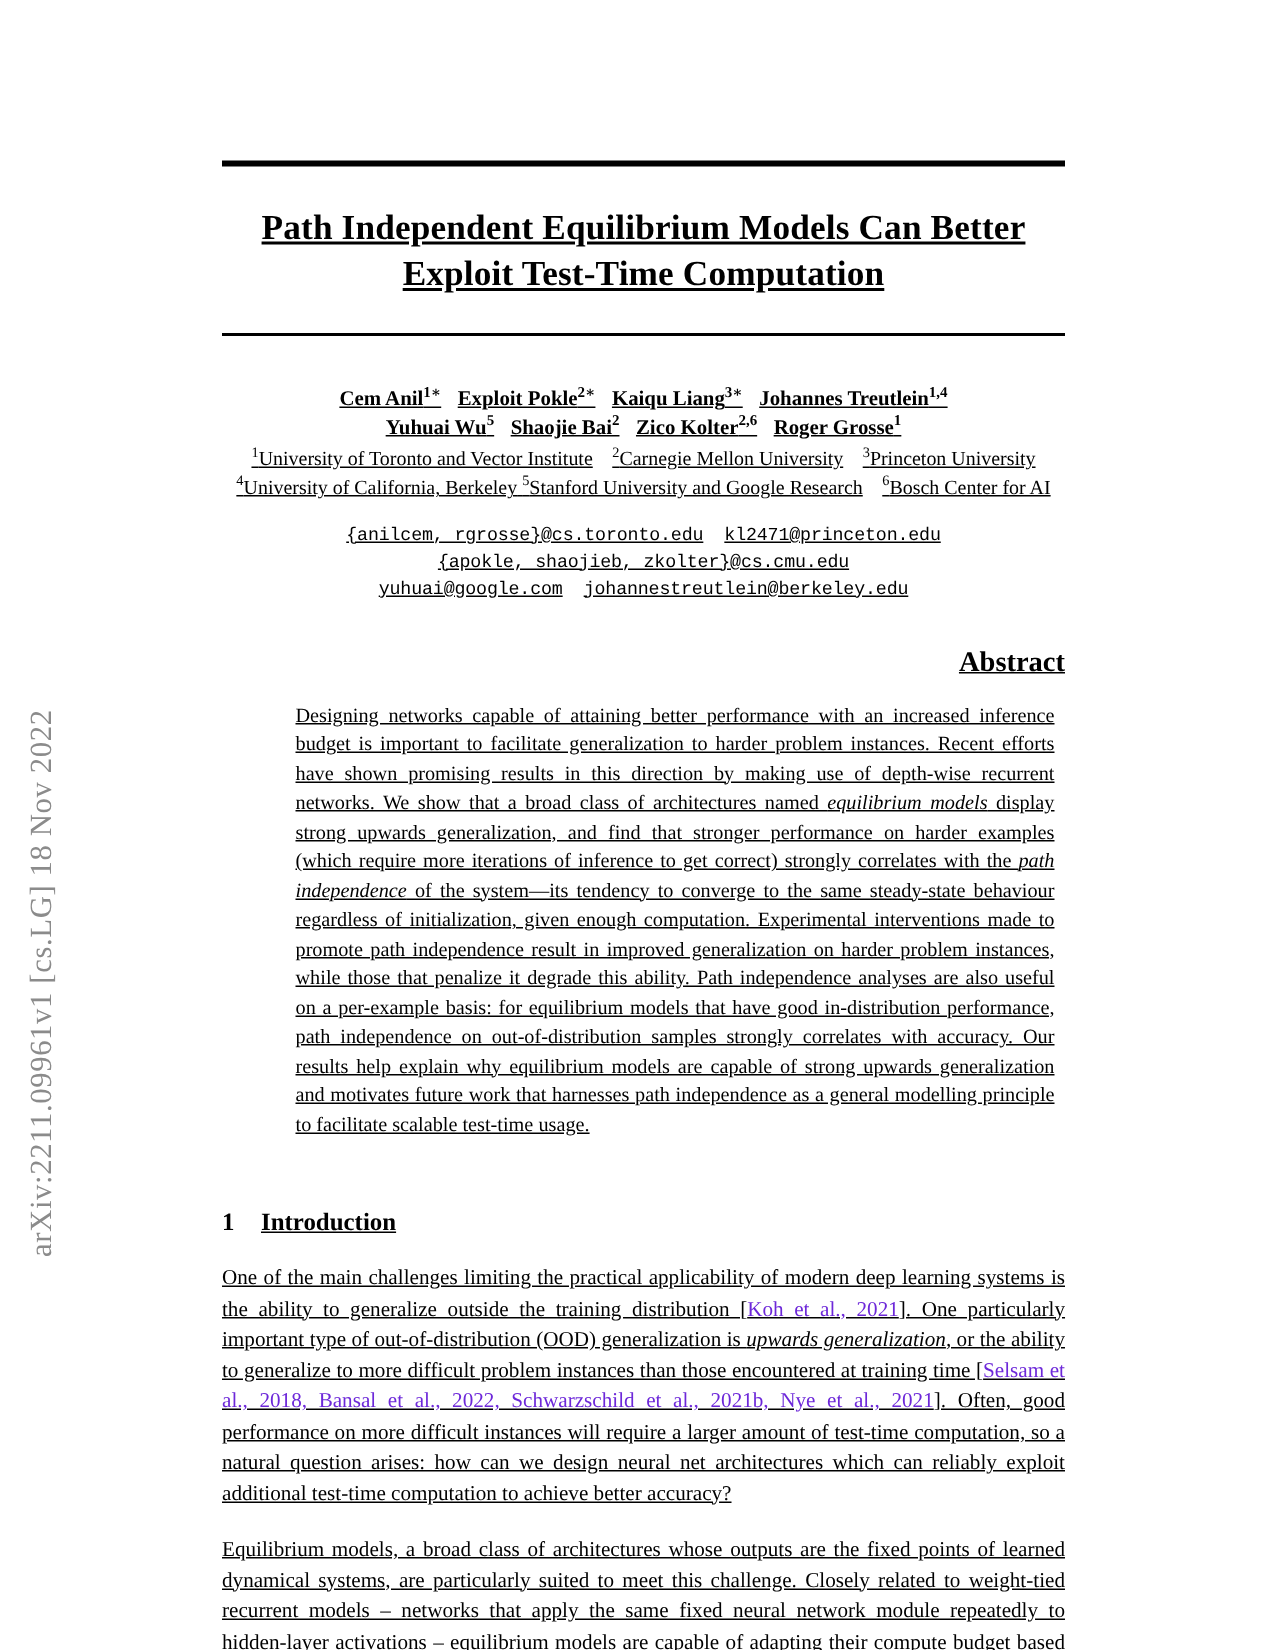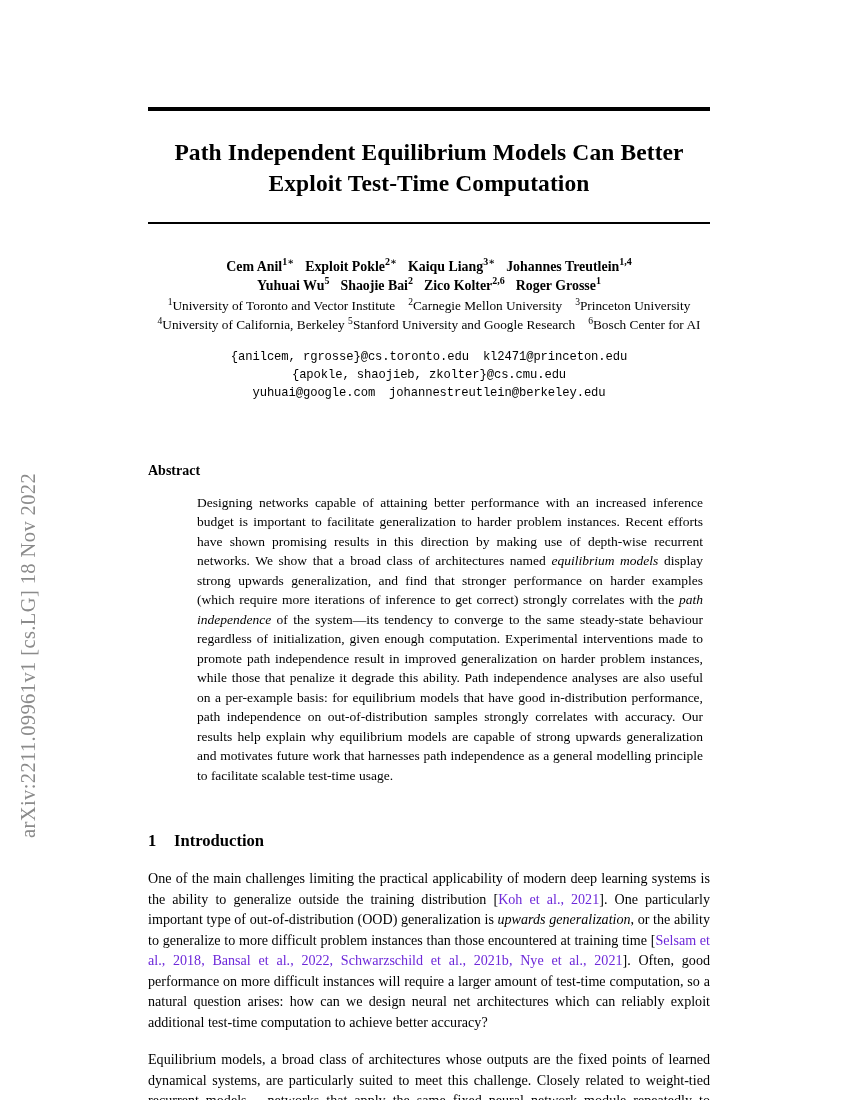--- a/index.html
+++ b/index.html
@@ -42,20 +42,21 @@
     font-family: "Liberation Serif", "DejaVu Serif", serif;
   }
 
   
   .page {
     position: absolute;
     left: 148px;
     top: 0;
     width: 562px;
     height: 1100px;
+    text-decoration: underline;
   }
 
   .rule-thick {
     height: 4px;
     background: #000;
     margin-top: 107px;
   }
   .rule-thin {
     height: 1px;
     background: #000;
@@ -109,24 +110,24 @@
     line-height: 1.47;
     text-align: center;
     margin-top: 14px;
     letter-spacing: -0.1px;
   }
   .emails .row { white-space: nowrap; }
   .emails .gap { display: inline-block; width: 14px; }
 
   
   .abstract-heading {
-    text-align: left;
-    font-weight: bold;
-    font-size: 14px;
-    margin-top: 60px;
+    text-align: right;
+    font-weight: bold;
+    font-size: 19px;
+    margin-top: 28px;
   }
   .abstract-body {
     margin: 14px 7px 0 49px;
     font-size: 13.5px;
     line-height: 1.445;
     text-align: justify;
     text-justify: inter-word;
     hyphens: manual;
   }
 

